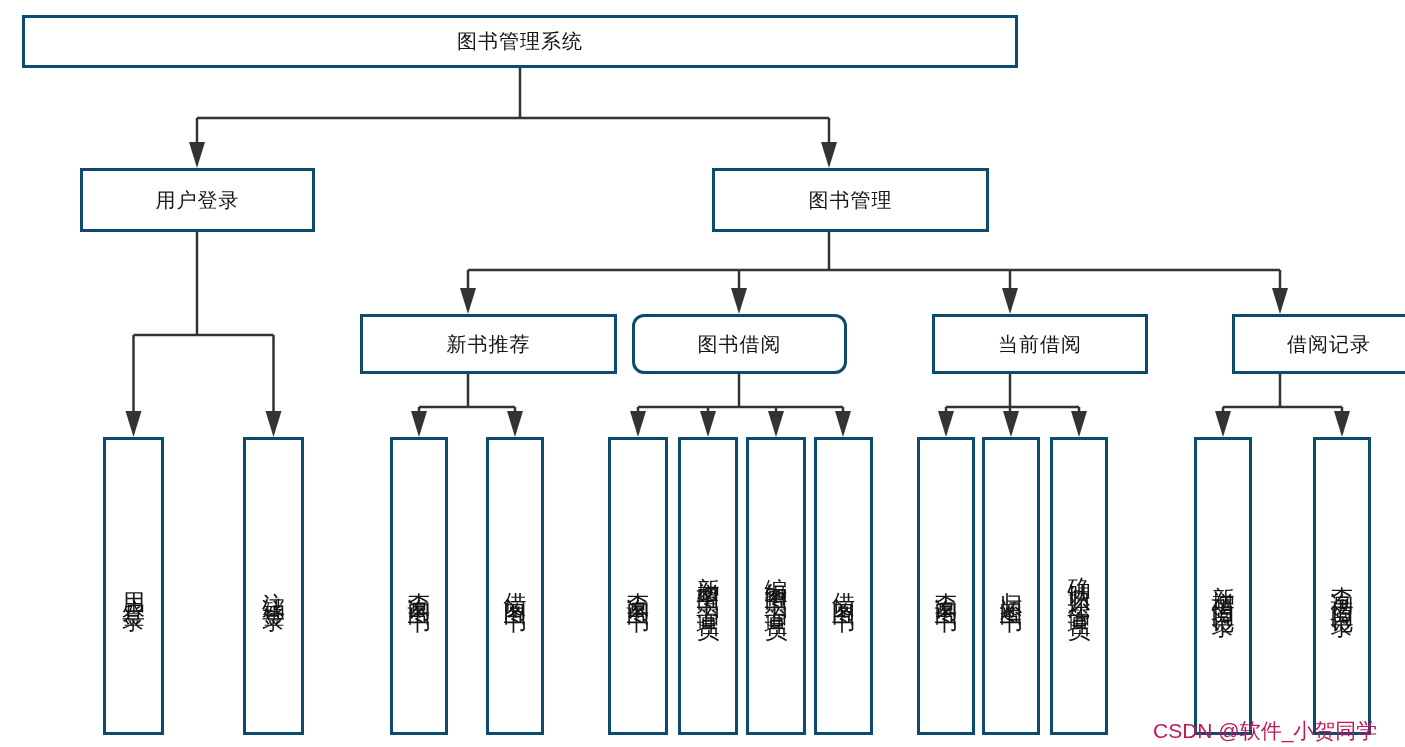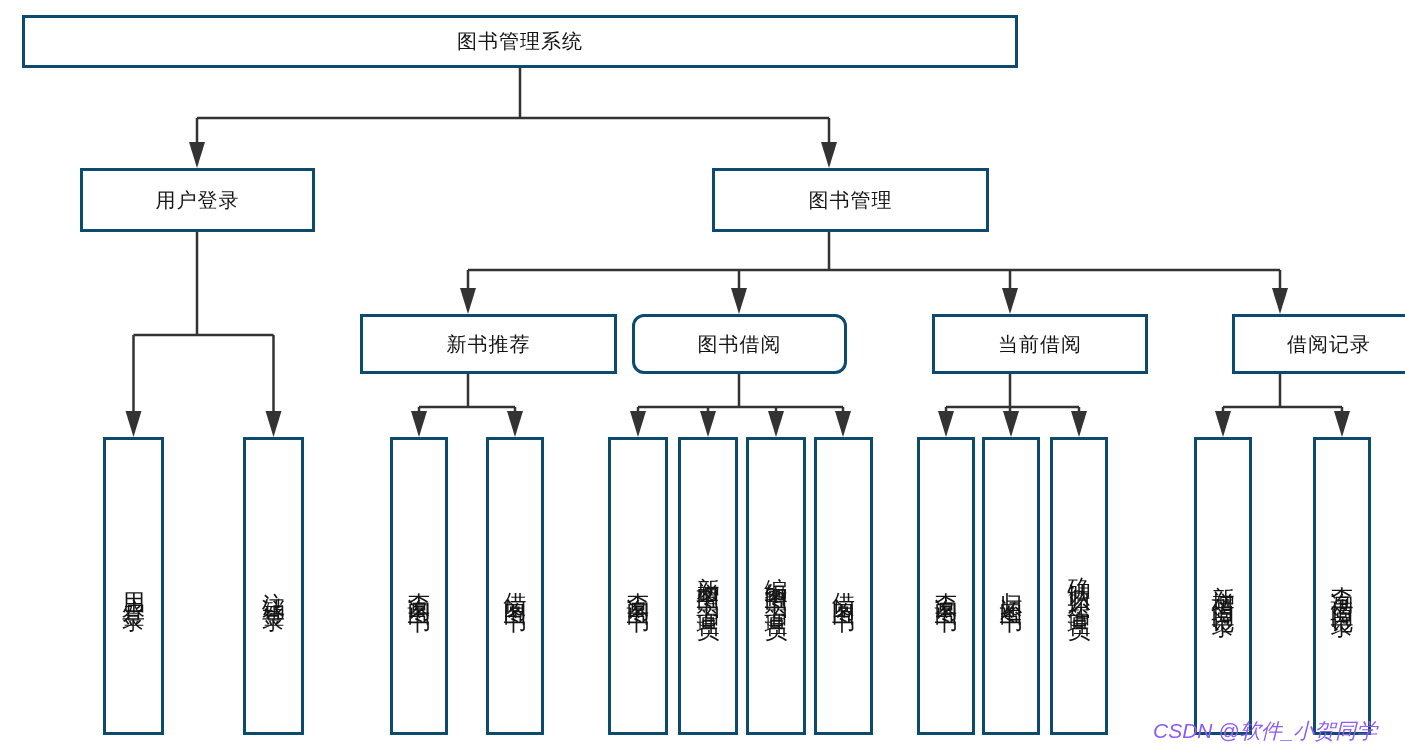--- a/index.html
+++ b/index.html
@@ -38,24 +38,23 @@
     font-size: 23px;
     letter-spacing: 6px;
     line-height: 1;
     color: #141414;
   }
   .watermark {
     position: absolute;
     left: 1153px;
     top: 717px;
     font-size: 21px;
-    color: #8b5cf6;
+    color: #be185d;
     white-space: nowrap;
     z-index: 5;
-    font-style: italic;
   }
   .wire { stroke: #333333; stroke-width: 2.5; fill: none; }
   .arrow { fill: #333333; stroke: none; }
 </style>
 </head>
 <body>
 
 <div id="stage">
 
   <svg id="wires" viewBox="0 0 1405 747" xmlns="http://www.w3.org/2000/svg">

